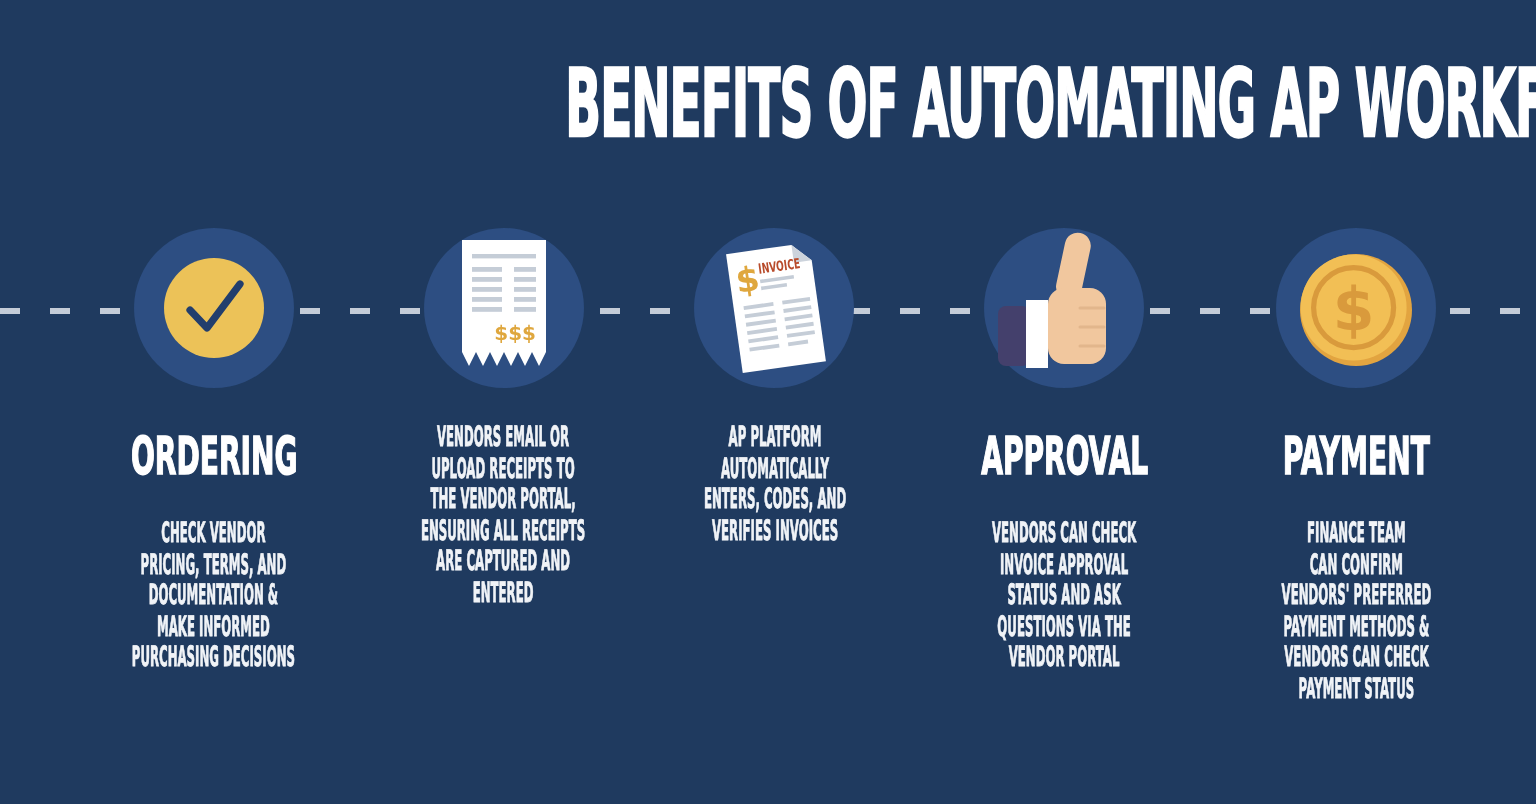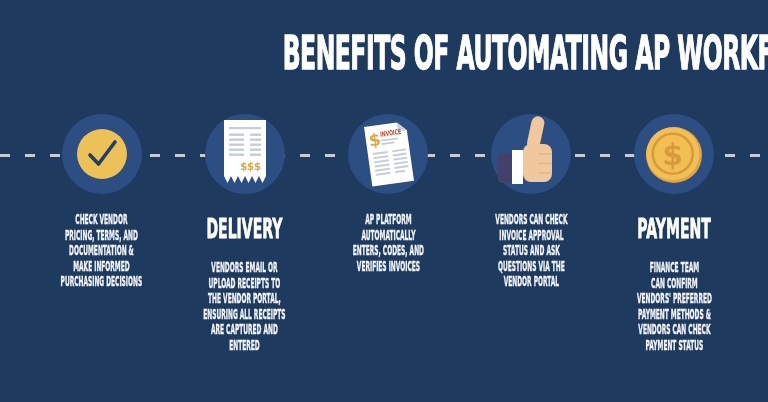--- a/index.html
+++ b/index.html
@@ -67,20 +67,23 @@
 
   <div class="columns">
 
     <div class="col">
       <div class="circle">
         <svg width="80" height="80" viewBox="0 0 80 80">
           <circle cx="40" cy="40" r="25" fill="#ecc258"></circle>
           <path d="M28 41 L36.5 50 L53 28" fill="none" stroke="#223e6d" stroke-width="3.6" stroke-linecap="round" stroke-linejoin="round"></path>
         </svg>
       </div>
+      <div class="label-wrap">
+        <span class="label-text">ORDERING</span>
+      </div>
       <div class="desc-text">CHECK VENDOR
 PRICING, TERMS, AND
 DOCUMENTATION &amp;
 MAKE INFORMED
 PURCHASING DECISIONS</div>
     </div>
 
     <div class="col">
       <div class="circle">
         <svg width="80" height="80" viewBox="0 0 80 80">
@@ -91,23 +94,20 @@
           <rect x="24" y="24.5" width="15" height="2.4" fill="#c5cdd7"></rect>
             <rect x="45" y="24.5" width="11" height="2.4" fill="#c5cdd7"></rect>
           <rect x="24" y="29.5" width="15" height="2.4" fill="#c5cdd7"></rect>
             <rect x="45" y="29.5" width="11" height="2.4" fill="#c5cdd7"></rect>
           <rect x="24" y="34.5" width="15" height="2.4" fill="#c5cdd7"></rect>
             <rect x="45" y="34.5" width="11" height="2.4" fill="#c5cdd7"></rect>
           <rect x="24" y="39.5" width="15" height="2.4" fill="#c5cdd7"></rect>
             <rect x="45" y="39.5" width="11" height="2.4" fill="#c5cdd7"></rect>
           <text x="56" y="56" text-anchor="end" font-size="10" fill="#dfa73e">$$$</text>
         </svg>
-      </div>
-      <div class="label-wrap">
-        <span class="label-text">DELIVERY</span>
       </div>
       <div class="desc-text">VENDORS EMAIL OR
 UPLOAD RECEIPTS TO
 THE VENDOR PORTAL,
 ENSURING ALL RECEIPTS
 ARE CAPTURED AND
 ENTERED</div>
     </div>
 
     <div class="col">
@@ -144,20 +144,23 @@
     <div class="col">
       <div class="circle">
         <svg width="80" height="80" viewBox="0 0 80 80">
           <rect x="7" y="39" width="16" height="30" rx="4" fill="#44406c"></rect>
           <rect x="21" y="36" width="11" height="34" fill="#ffffff"></rect>
           <rect x="38" y="2" width="13" height="34" rx="6.5" fill="#f1c79e" transform="rotate(12 44 20)"></rect>
           <rect x="32" y="30" width="29" height="38" rx="8" fill="#f1c79e"></rect>
           <path d="M48 40 H60 M48 49.5 H60 M48 59 H60" stroke="#e2b68c" stroke-width="1.5" stroke-linecap="round"></path>
         </svg>
       </div>
+      <div class="label-wrap">
+        <span class="label-text">APPROVAL</span>
+      </div>
       <div class="desc-text">VENDORS CAN CHECK
 INVOICE APPROVAL
 STATUS AND ASK
 QUESTIONS VIA THE
 VENDOR PORTAL</div>
     </div>
 
     <div class="col">
       <div class="circle">
         <svg width="80" height="80" viewBox="0 0 80 80">

